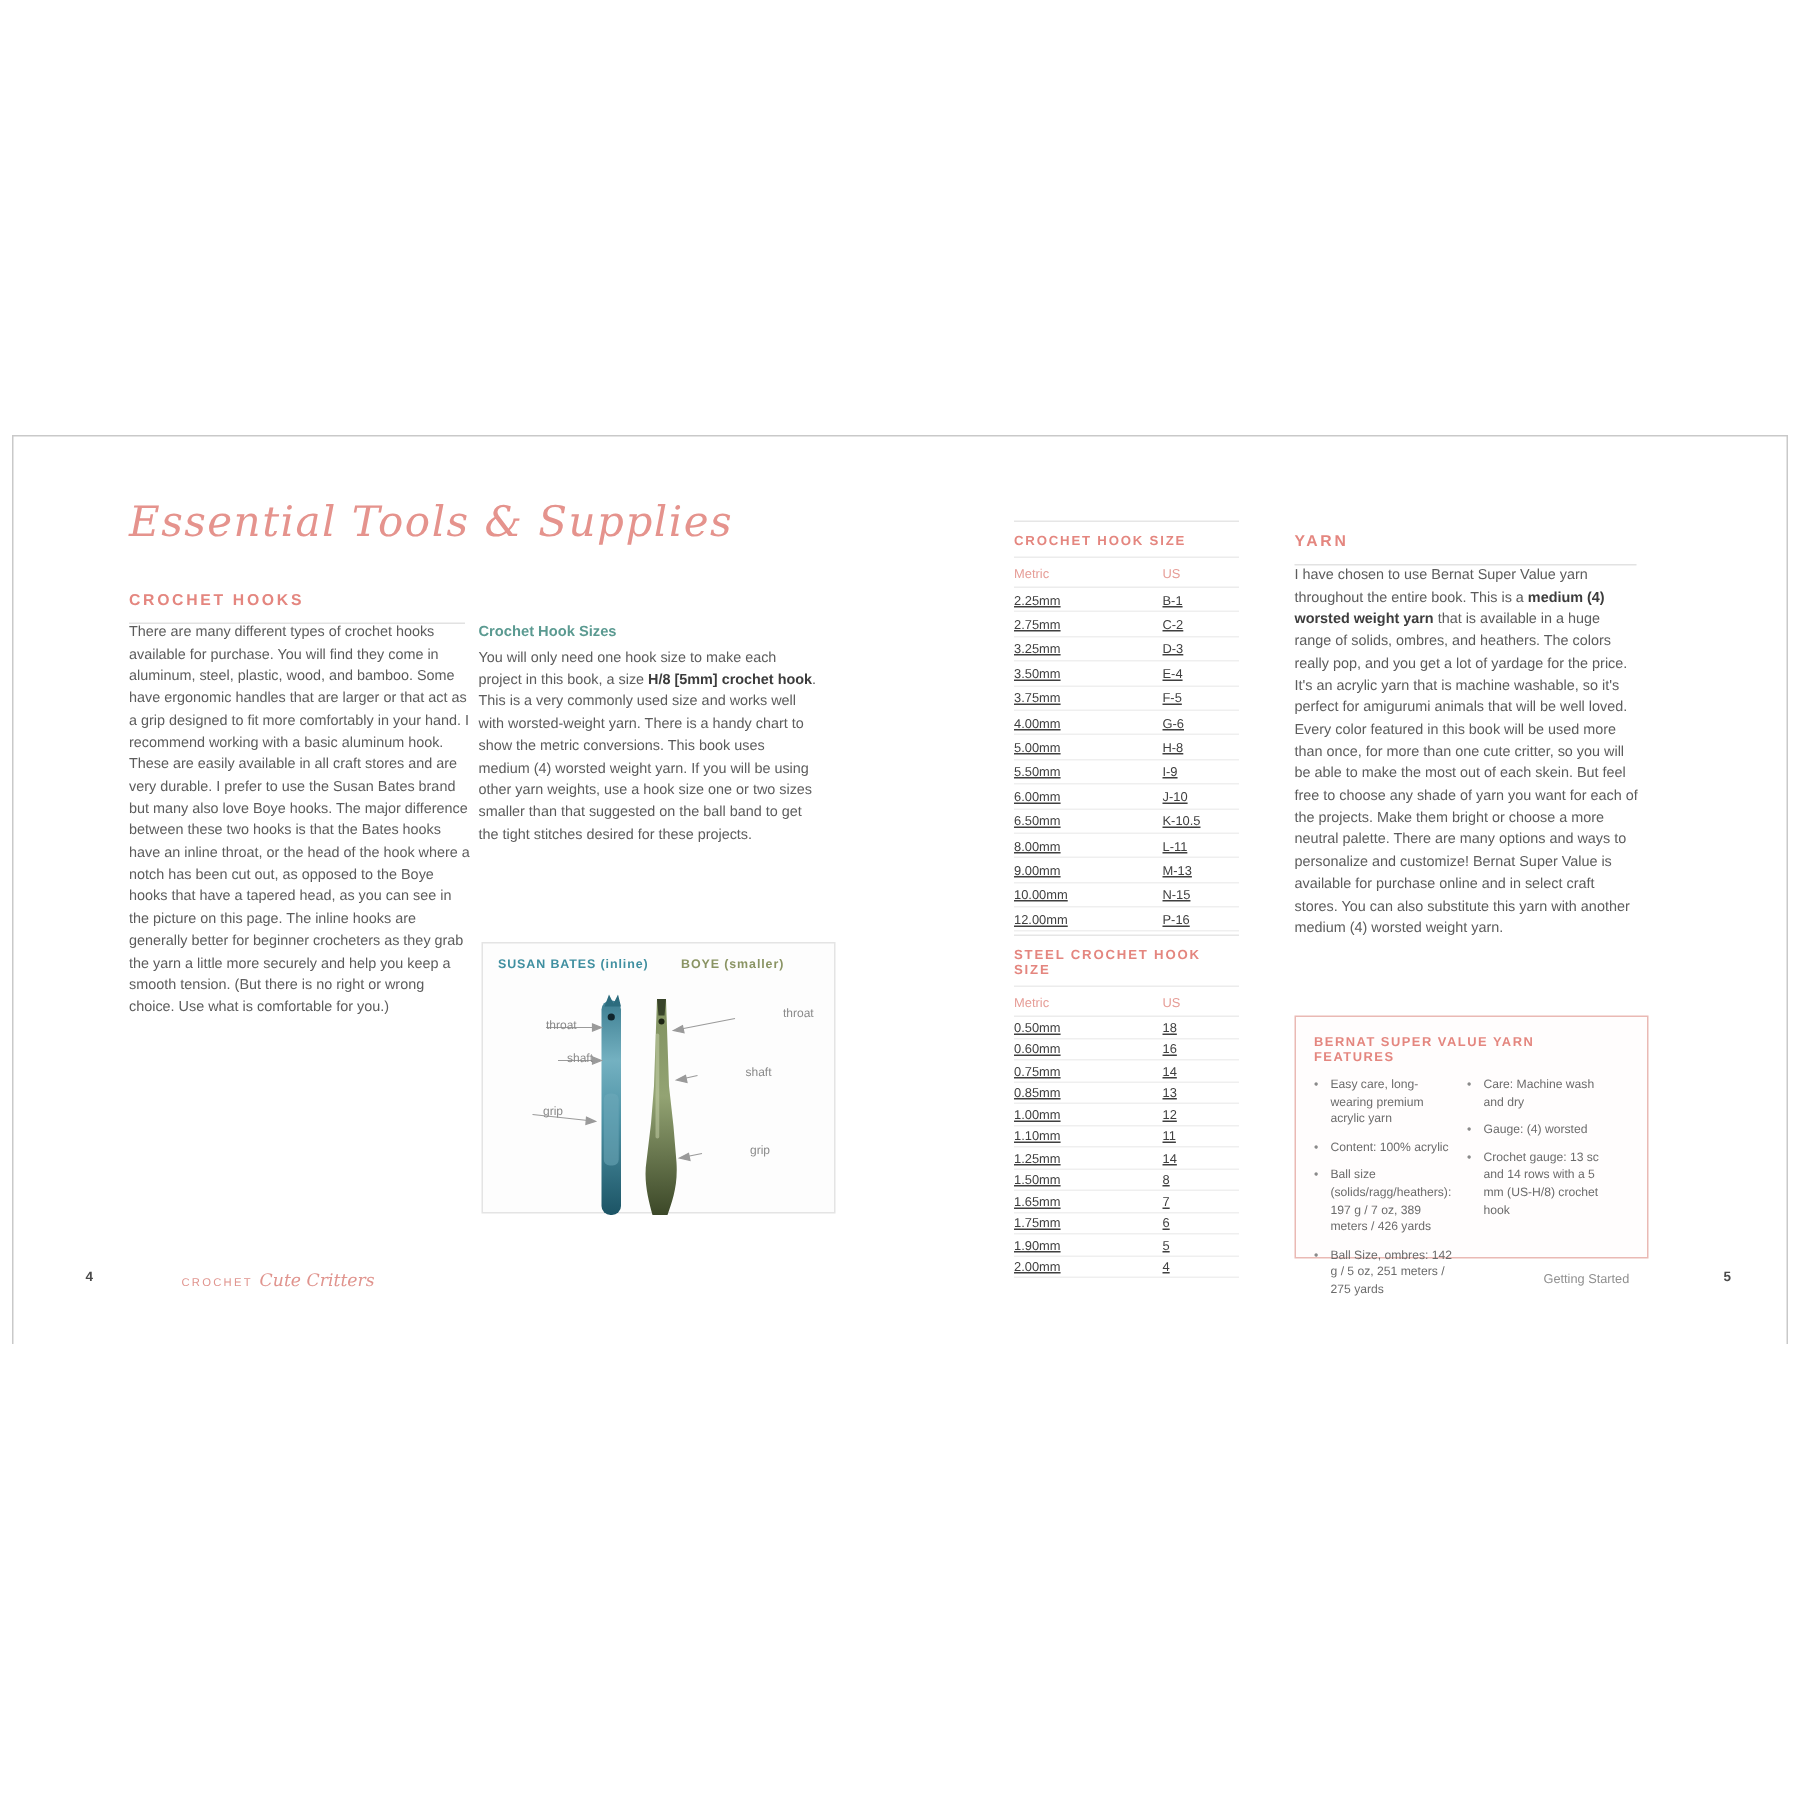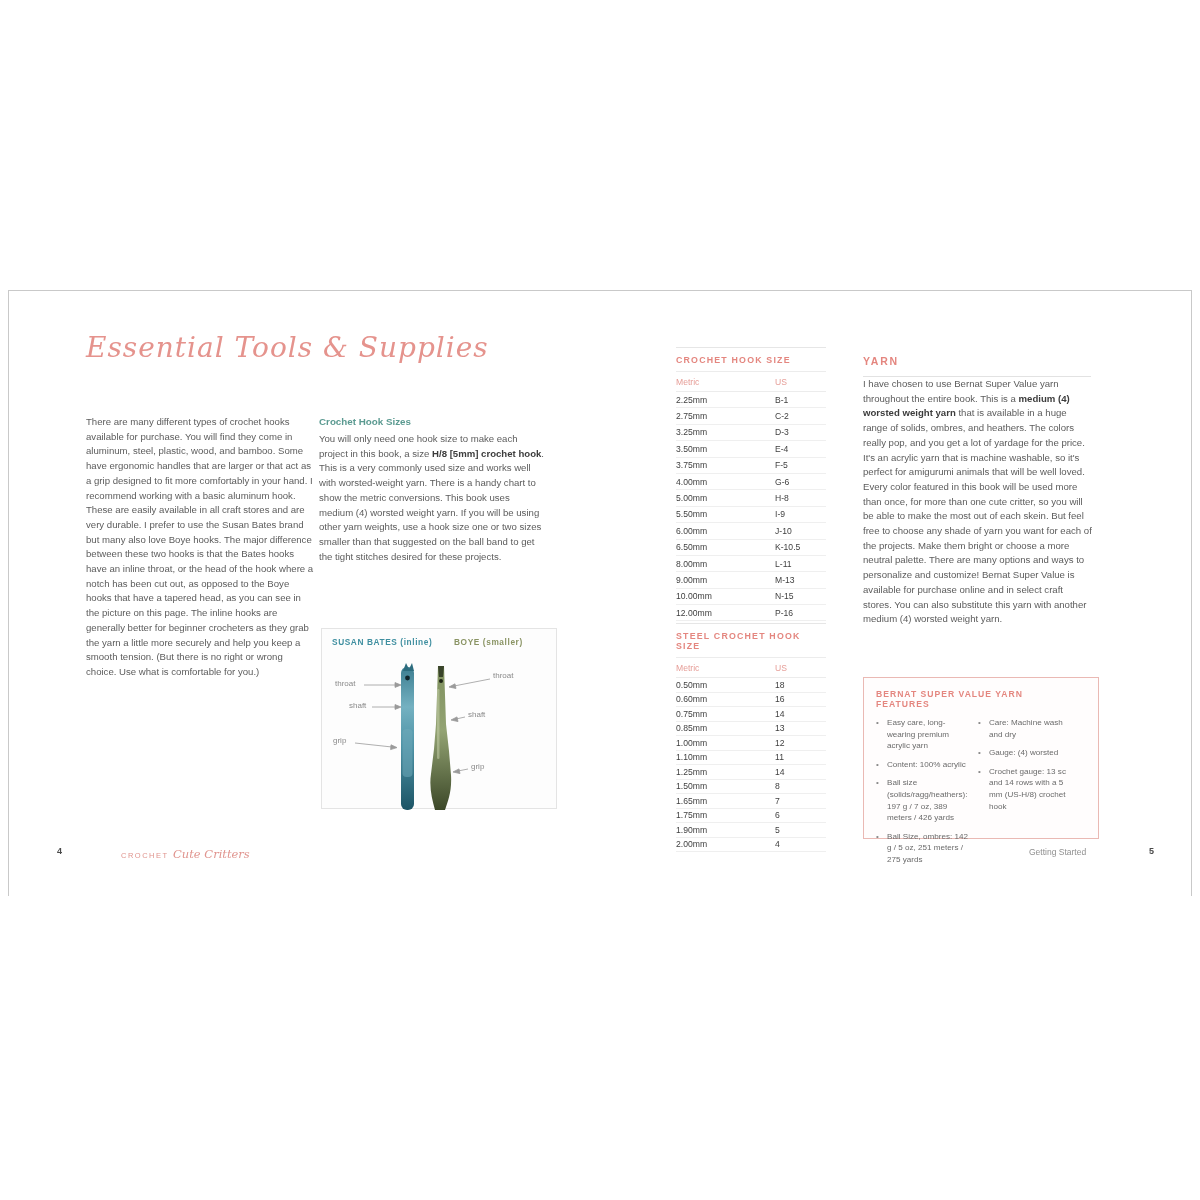--- a/index.html
+++ b/index.html
@@ -21,33 +21,33 @@
   .mid-subhead { position:absolute; left:310px; top:125px; font-size:9.8px; font-weight:bold;
     color:#5b9a91; }
   .mid-body { position:absolute; left:310px; top:141px; width:226px; }
 
   
   .diagram { position:absolute; left:312px; top:337px; width:236px; height:181px;
     border:1px solid #e4e4e4; background:#fdfdfd; }
   .diag-label { position:absolute; font-size:8.3px; font-weight:bold; letter-spacing:.6px; }
   .diag-label.bates { left:10px; top:8px; color:#3f8fa0; }
   .diag-label.boye  { left:132px; top:8px; color:#8a9464; }
-  .part-label { position:absolute; font-size:8px; color:#8a8a8a; }
+  .part-label { position:absolute; font-size:8px; color:#8a8a8a;margin-left:29px; }
   .diagram svg { position:absolute; left:0; top:0; }
 
   
   .size-table { position:absolute; width:150px; border-top:1px solid #e6e6e6; }
   .tbl-1 { left:667px; top:56px; }
   .tbl-2 { left:667px; top:332px; }
   .tbl-title { color:#e4867f; font-size:8.8px; font-weight:bold; letter-spacing:1.2px;
     padding:7px 0 6px 0; border-bottom:1px solid #ececec; }
   .tbl-header { display:flex; color:#e69d97; font-size:8.6px; padding:5px 0 4px 0;
     border-bottom:1px solid #ececec; }
   .tbl-row { display:flex; font-size:8.6px; color:#3f3f3f; align-items:center;
-    border-bottom:1px solid #efefef; }
+    border-bottom:1px solid #efefef;text-decoration:underline; }
   .tbl-1 .tbl-row { height:16.4px; }
   .tbl-2 .tbl-row { height:14.5px; }
   .col-metric { width:80px; }
   .col-us { flex:1;padding-left:19px; }
 
   
   .yarn-head { position:absolute; left:854px; top:60px; width:228px; }
   .yarn-body { position:absolute; left:854px; top:86px; width:230px; }
 
   .features-box { position:absolute; left:854px; top:386px; width:236px; height:162px;
@@ -70,20 +70,23 @@
   b { color:#3c3c3c; }
 </style>
 </head>
 <body>
 
 <div class="canvas">
   <div class="spread">
 
     <div class="page-title">Essential Tools &amp; Supplies</div>
 
+    <div class="crochet-hooks-head rule-under">
+      <span class="section-head">CROCHET HOOKS</span>
+    </div>
 
     <div class="left-body body-col">There are many different types of crochet hooks available for purchase. You will find they come in aluminum, steel, plastic, wood, and bamboo. Some have ergonomic handles that are larger or that act as a grip designed to fit more comfortably in your hand. I recommend working with a basic aluminum hook. These are easily available in all craft stores and are very durable. I prefer to use the Susan Bates brand but many also love Boye hooks. The major difference between these two hooks is that the Bates hooks have an inline throat, or the head of the hook where a notch has been cut out, as opposed to the Boye hooks that have a tapered head, as you can see in the picture on this page. The inline hooks are generally better for beginner crocheters as they grab the yarn a little more securely and help you keep a smooth tension. (But there is no right or wrong choice. Use what is comfortable for you.)</div>
 
     <div class="mid-subhead">Crochet Hook Sizes</div>
     <div class="mid-body body-col">
       <span>You will only need one hook size to make each project in this book, a size </span><b>H/8 [5mm] crochet hook</b><span>. This is a very commonly used size and works well with worsted-weight yarn. There is a handy chart to show the metric conversions. This book uses medium (4) worsted weight yarn. If you will be using other yarn weights, use a hook size one or two sizes smaller than that suggested on the ball band to get the tight stitches desired for these projects.</span>
     </div>
 
     <div class="diagram">
       <svg width="236" height="181" viewBox="0 0 236 181">

